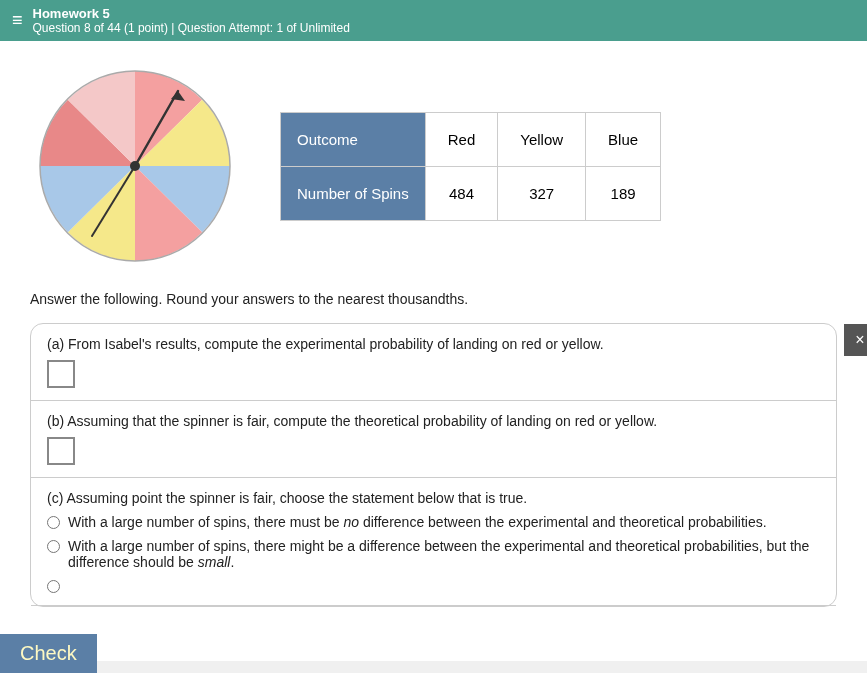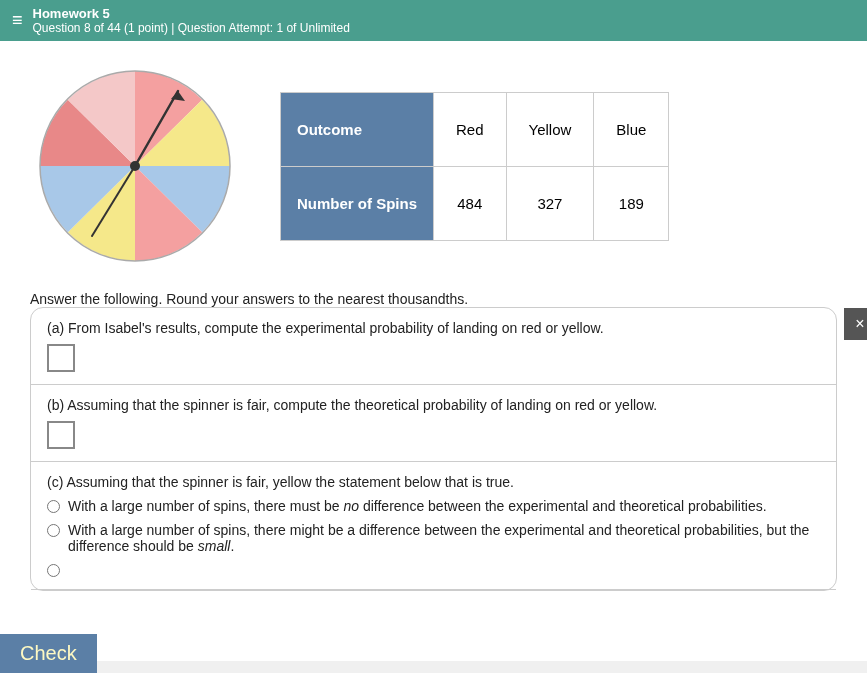--- a/index.html
+++ b/index.html
@@ -51,26 +51,27 @@
       font-size: 15px;
     }
     table td, table th {
       border: 1px solid #ccc;
       padding: 10px 22px;
       text-align: center;
     }
     table td.label-cell {
       background: #5b7fa6;
       color: white;
-      font-weight: bold;
+      font-weight: normal;
       text-align: left;
-      padding: 28px 16px;
+      padding: 18px 16px;
     }
     .instructions {
       font-size: 14px;
+      margin-bottom: 16px;
       color: #222;
     }
     .question-box {
       border: 1px solid #ccc;
       margin-bottom: 0;
       position: relative;
     }
     .question-part {
       padding: 12px 16px;
       border-bottom: 1px solid #ccc;
@@ -205,21 +206,21 @@
 
     <div class="question-part">
       <span>(b)</span>
       <span>Assuming that the spinner is fair, compute the theoretical probability of landing on red or yellow.</span>
       <br>
       <div class="answer-input-area"></div>
     </div>
 
     <div class="question-part">
       <span>(c)</span>
-      <span>Assuming that the spinner is fair, yellow the statement below that is true.</span>
+      <span>Assuming point the spinner is fair, choose the statement below that is true.</span>
 
       <div class="radio-option">
         <input type="radio" name="spinner-q" style="">
         <span>With a large number of spins, there must be <em>no</em> difference between the experimental and theoretical probabilities.</span>
       </div>
 
       <div class="radio-option">
         <input type="radio" name="spinner-q" style="">
         <span>With a large number of spins, there might be a difference between the experimental and theoretical probabilities, but the difference should be <em>small</em>.</span>
       </div>

